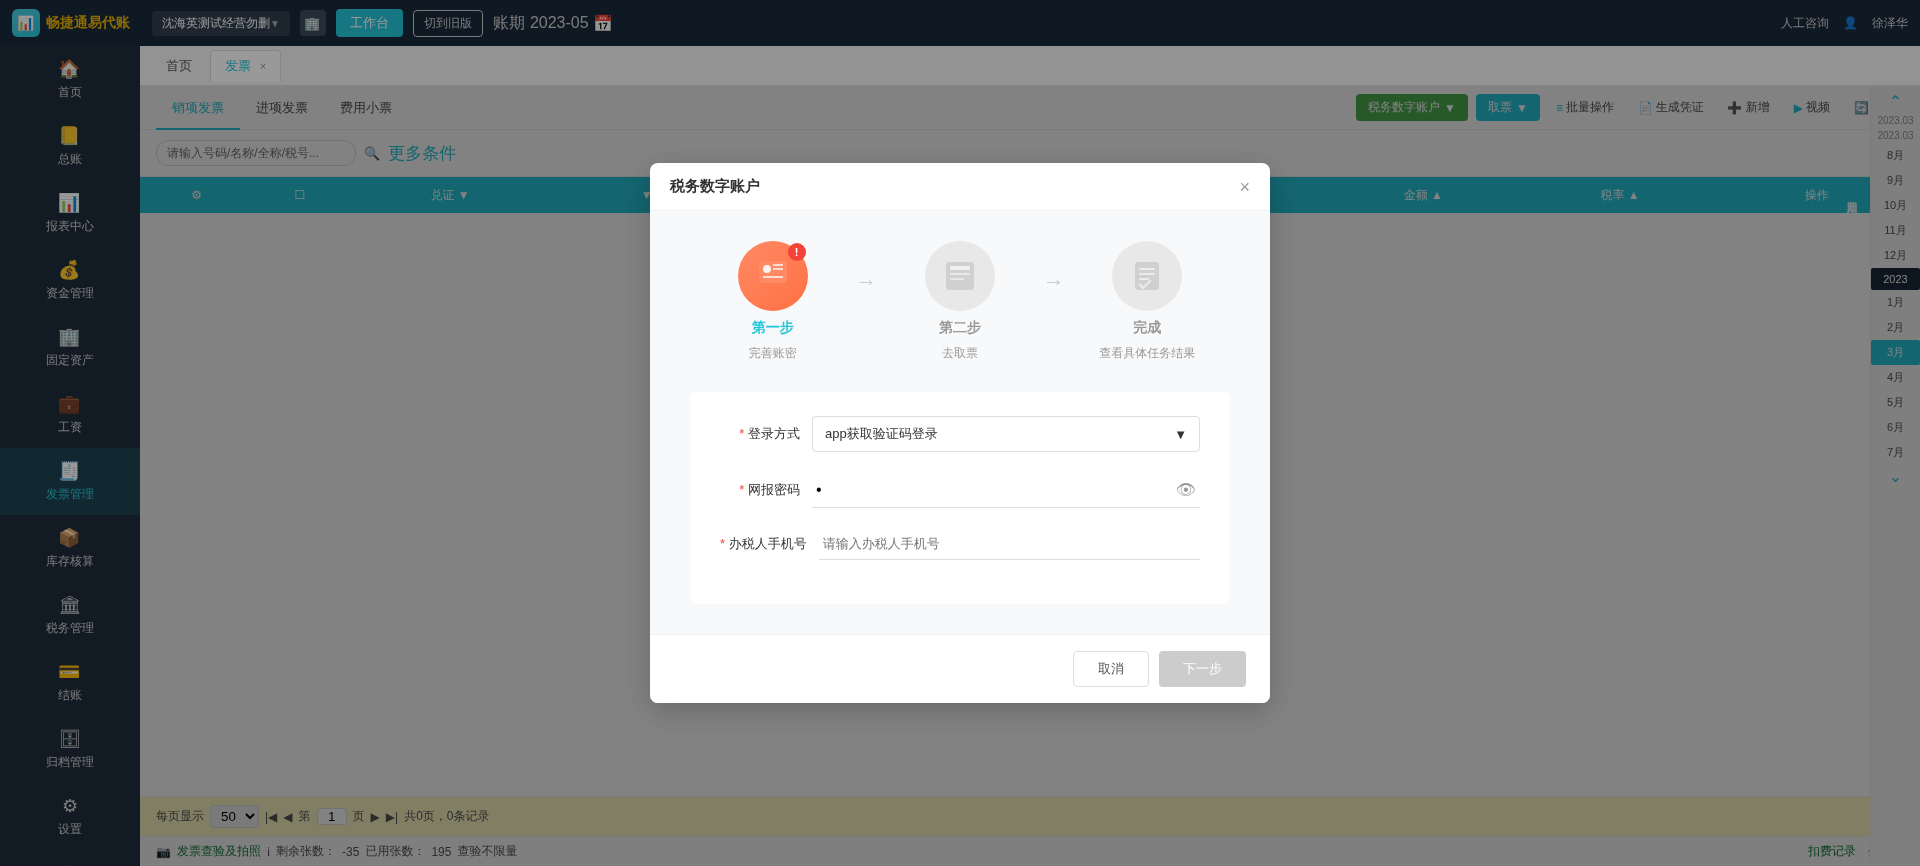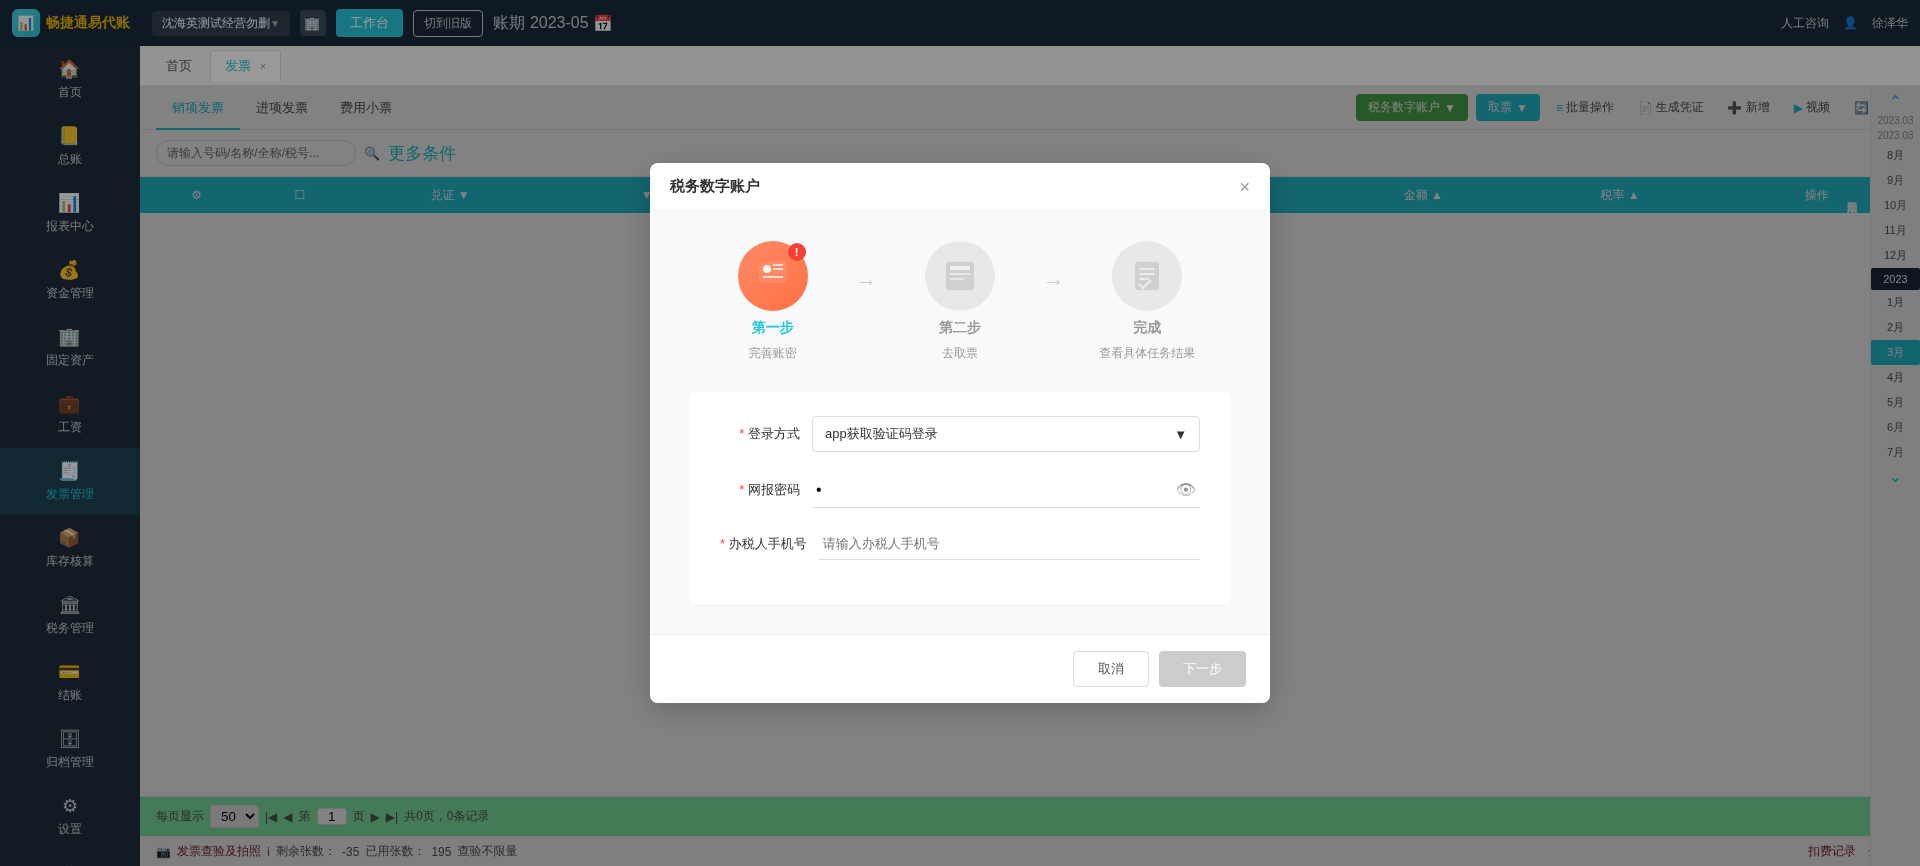--- a/index.html
+++ b/index.html
@@ -310,41 +310,41 @@
       cursor: pointer;
       padding: 2px 0;
     }
 
     
     .page-footer {
       display: flex;
       align-items: center;
       justify-content: space-between;
       padding: 8px 16px;
-      background: #86efac;
+      background: #fef9c3;
       border-top: 1px solid #eee;
       font-size: 12px;
       color: #555;
     }
     .pagination {
       display: flex;
       align-items: center;
       gap: 6px;
     }
     .status-bar {
       display: flex;
       align-items: center;
       gap: 6px;
       font-size: 12px;
       color: #555;
       padding: 6px 16px;
       background: #f9f9f9;
       border-top: 1px solid #eee;
     }
-    .status-link { color: #7f1d1d; cursor: pointer; }
+    .status-link { color: #15803d; cursor: pointer; }
 
     
     .open-period-btn {
       position: absolute;
       right: 55px;
       top: 100px;
       background: #26c6da;
       color: #fff;
       border: none;
       border-radius: 4px 0 0 4px;

